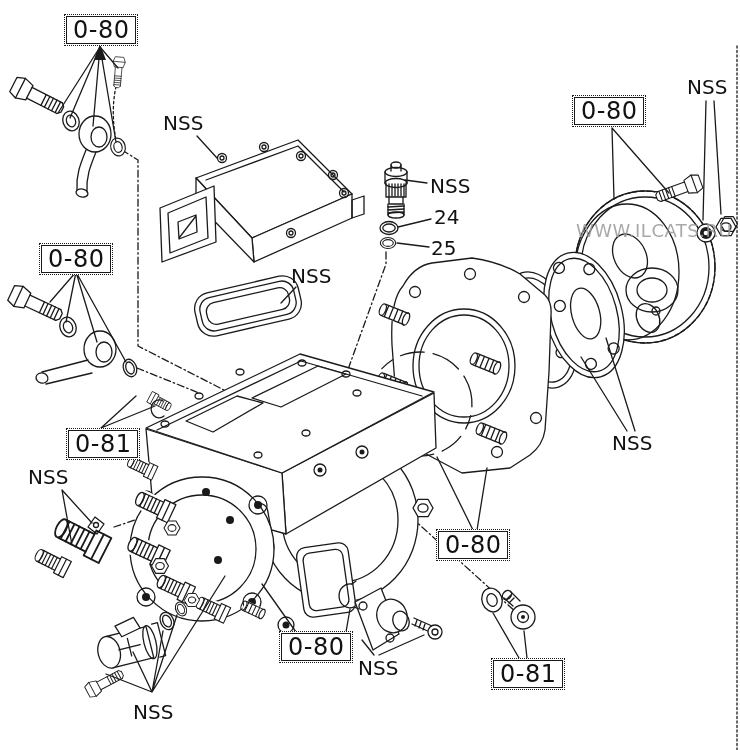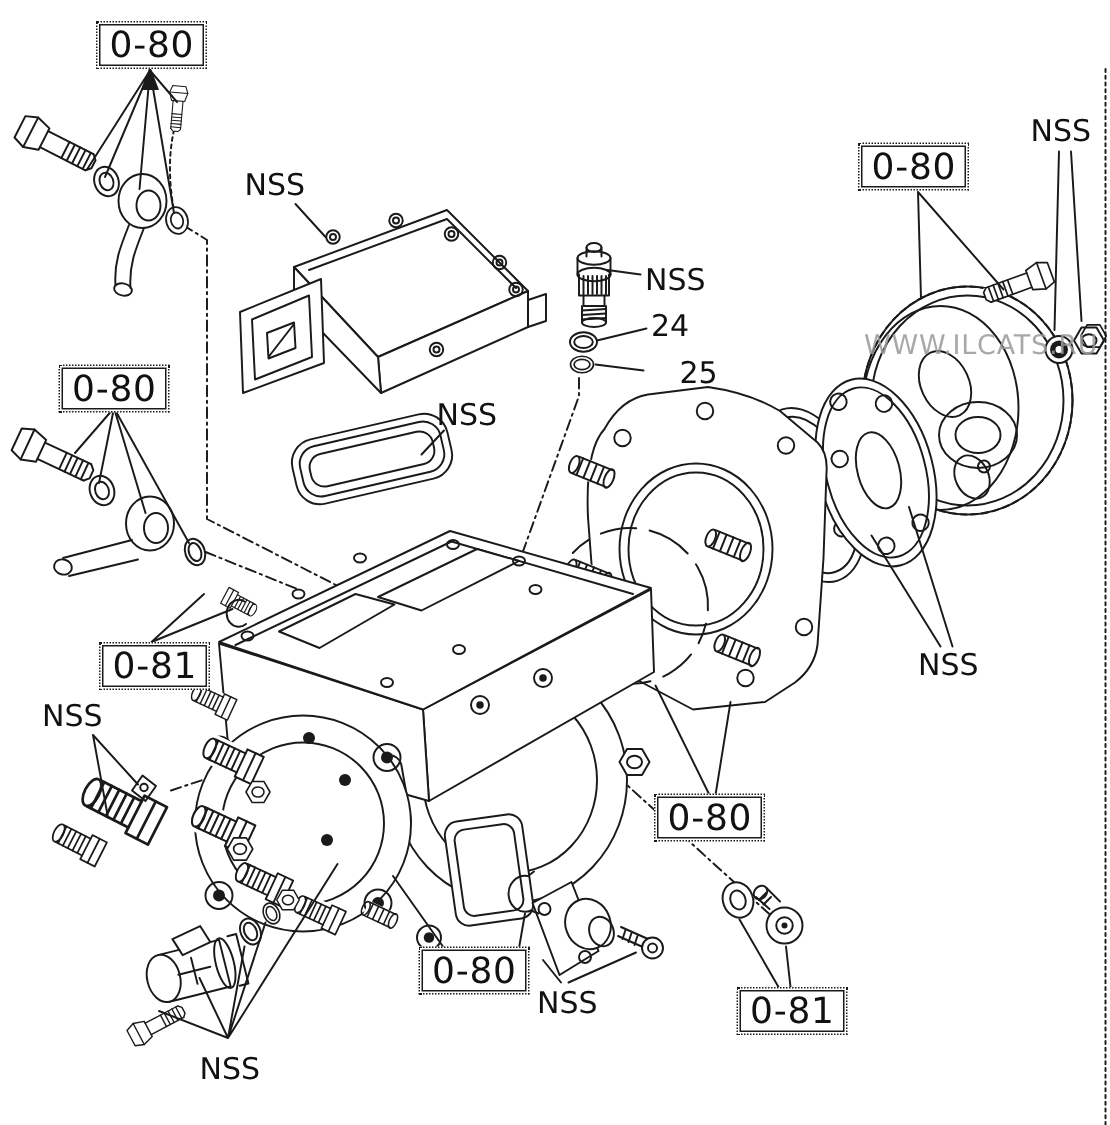--- a/index.html
+++ b/index.html
@@ -378,21 +378,21 @@
   <span class="ref-box-inner">0-80</span>
 </div>
 <div class="ref-box" style="left:491px;top:658px;">
   <span class="ref-box-inner">0-81</span>
 </div>
 
 <div class="part-label" style="left:163px;top:110px;">NSS</div>
 <div class="part-label" style="left:291px;top:263px;">NSS</div>
 <div class="part-label" style="left:430px;top:173px;">NSS</div>
 <div class="part-label" style="left:434px;top:204px;">24</div>
-<div class="part-label" style="left:453px;top:235px;">25</div>
+<div class="part-label" style="left:431px;top:235px;">25</div>
 <div class="part-label" style="left:687px;top:74px;">NSS</div>
 <div class="part-label" style="left:612px;top:430px;">NSS</div>
 <div class="part-label" style="left:28px;top:464px;">NSS</div>
 <div class="part-label" style="left:133px;top:699px;">NSS</div>
 <div class="part-label" style="left:358px;top:655px;">NSS</div>
 
 <div class="watermark">
   <div>WWW.ILCATS.RU</div>
 </div>
 

